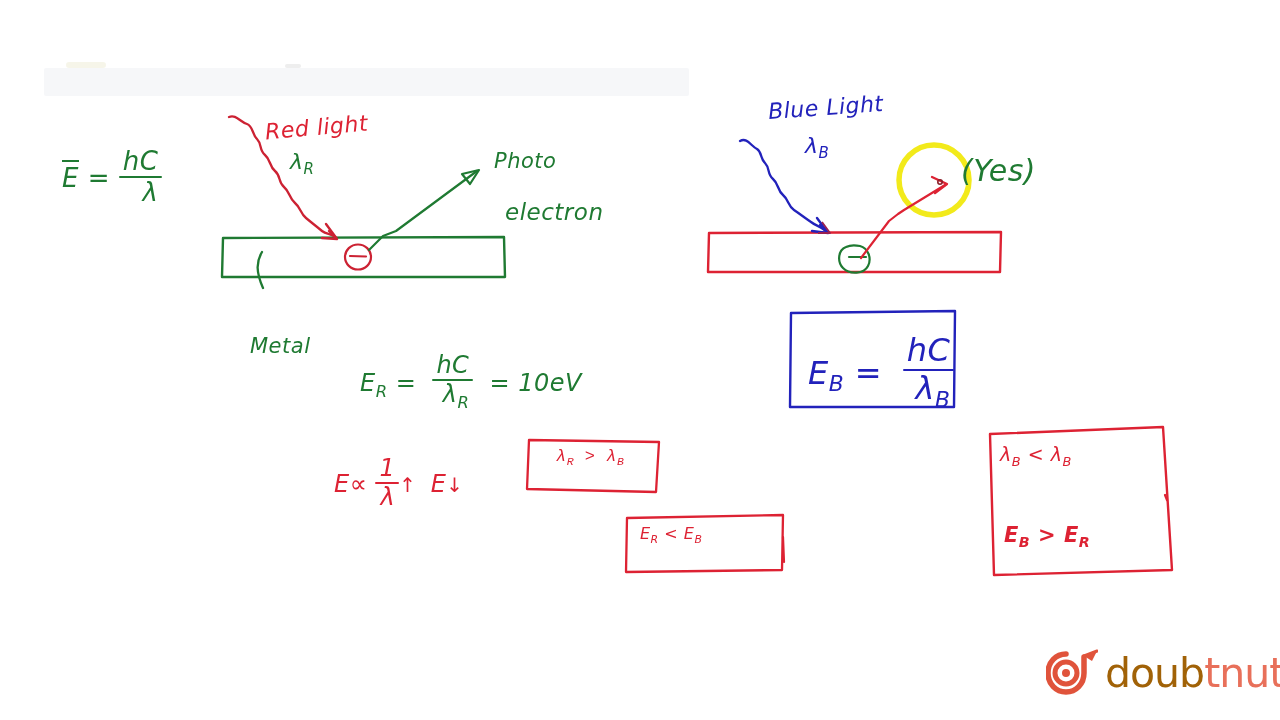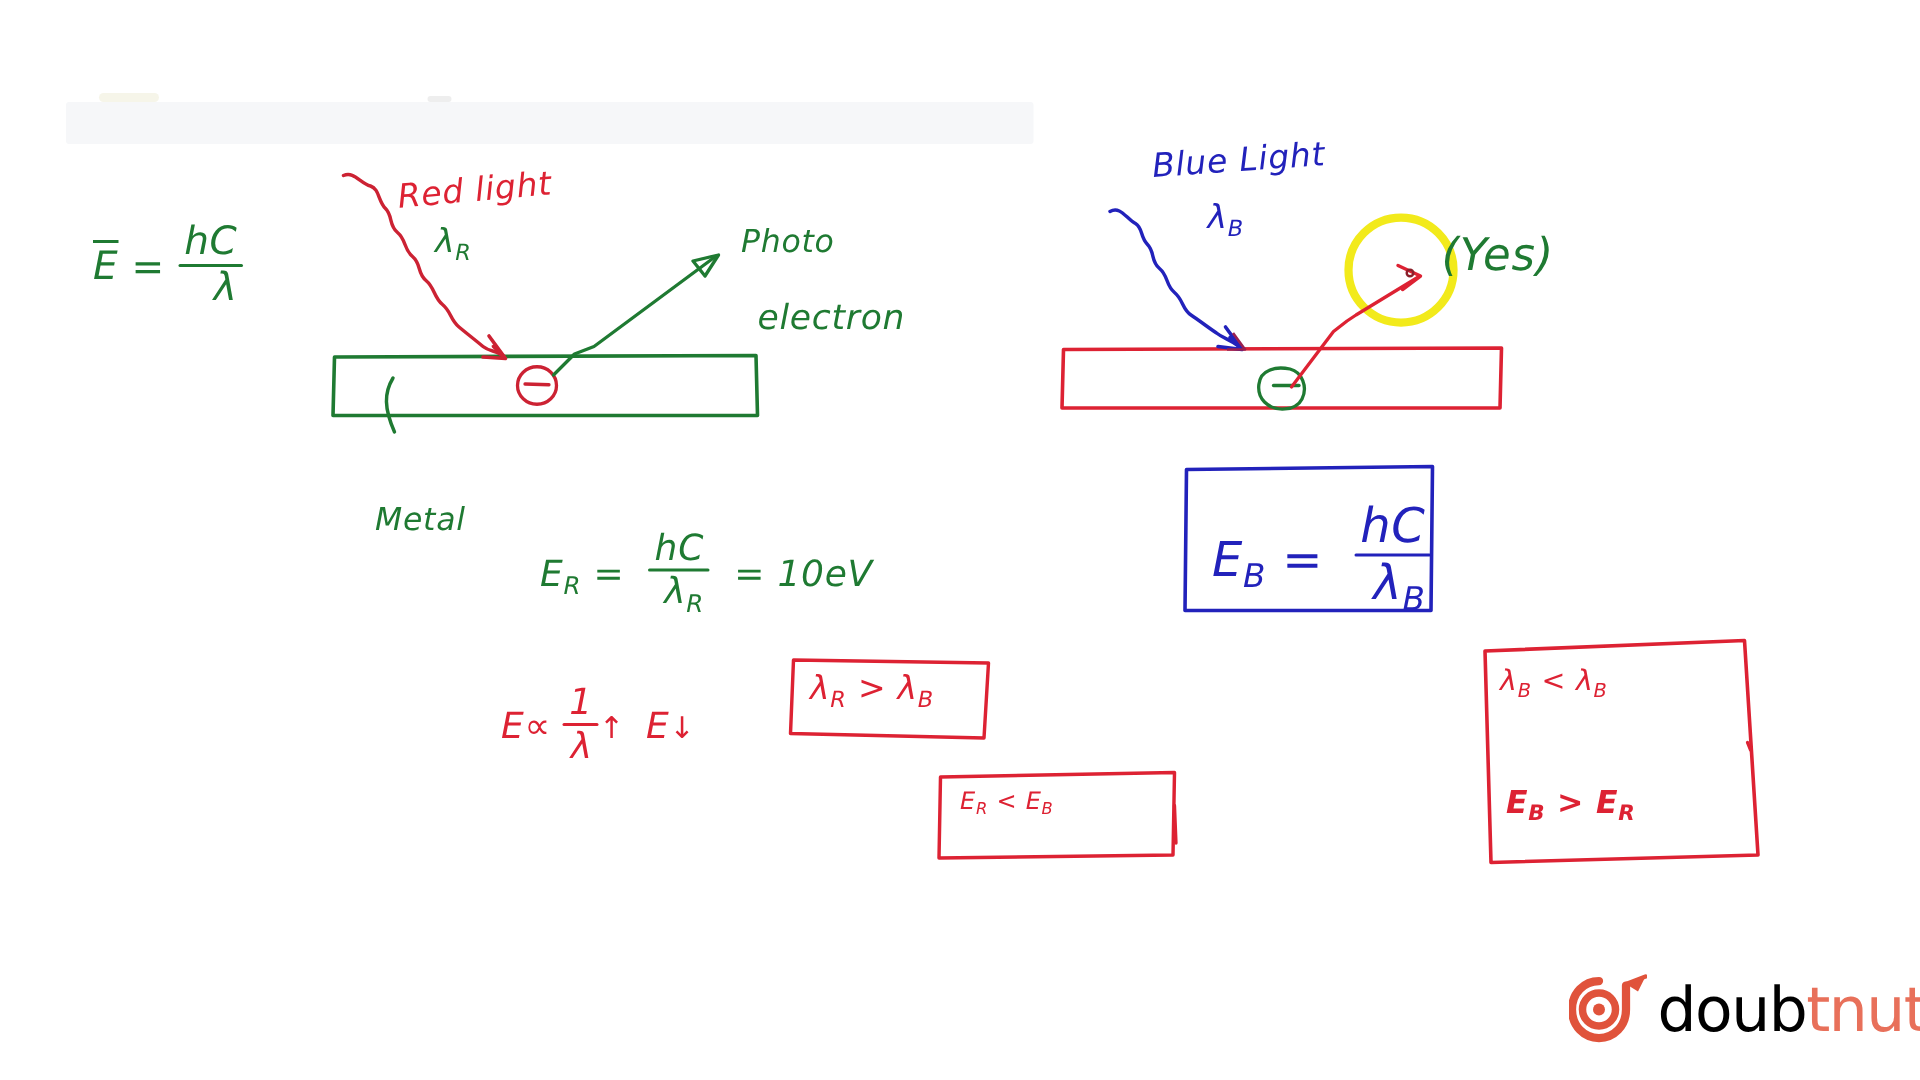--- a/index.html
+++ b/index.html
@@ -92,21 +92,21 @@
     gap: 7px;
   }
   .logo-text {
     font-family: "DejaVu Sans", sans-serif;
     font-style: normal;
     font-size: 41px;
     letter-spacing: -1px;
     color: #e8705a;
     font-weight: 400;
   }
-  .logo-text .dark { color: #000000; }
+  .logo-text .dark { color: #a16207; }
 </style>
 </head>
 <body>
 
 <div id="canvas">
 
   <div class="topbar-ghost-a"></div>
   <div class="topbar-ghost-b"></div>
   <div class="topbar"></div>
 
@@ -244,21 +244,21 @@
   <div class="hw red" style="left:334px; top:458px; font-size:24px;">
     <span>E</span><span>∝</span>
     <span class="frac">
       <span class="num">1</span>
       <span class="bar"></span>
       <span class="den">λ</span>
     </span><span style="font-size:20px;">↑</span>
     <span style="margin-left:6px;">E</span><span style="font-size:20px;">↓</span>
   </div>
 
-  <div class="hw red" style="left:540px; top:448px; font-size:22px;">
+  <div class="hw red" style="left:556px; top:448px; font-size:17px;font-family:Liberation Mono, monospace;">
     <span>λ</span><span class="sub">R</span>
     <span>&gt;</span>
     <span>λ</span><span class="sub">B</span>
   </div>
 
   <div class="hw red" style="left:640px; top:526px; font-size:16px;">
     <span>E</span><span class="sub">R</span>
     <span>&lt;</span>
     <span>E</span><span class="sub">B</span>
   </div>

